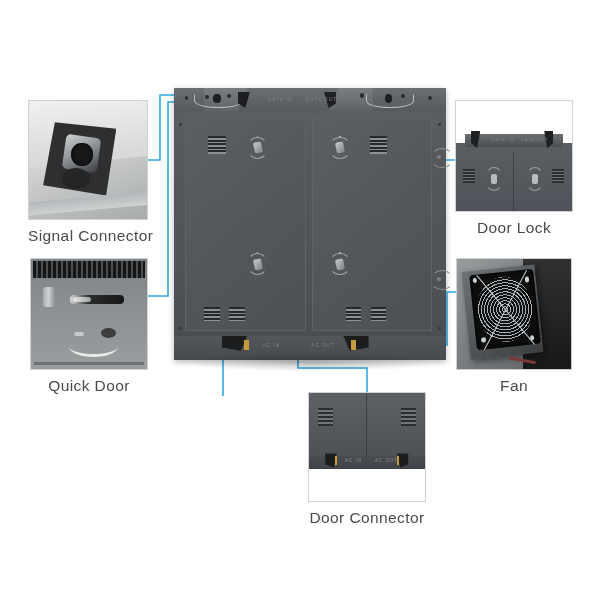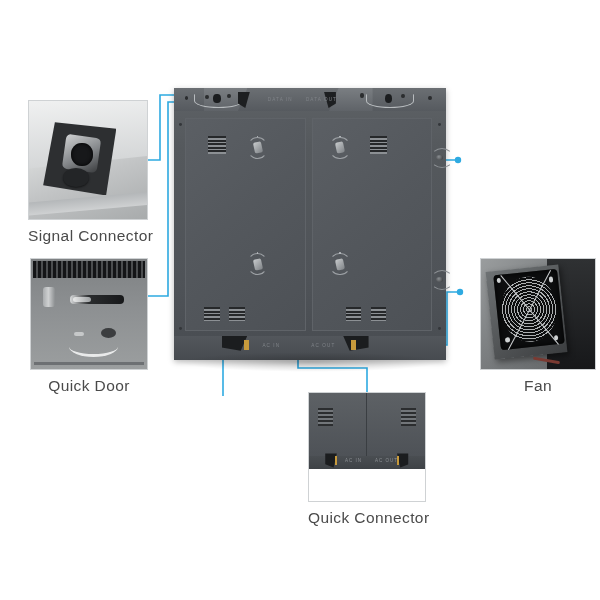--- a/index.html
+++ b/index.html
@@ -377,22 +377,39 @@
       <div class="ql-bolt"></div>
       <div class="ql-lock"></div>
       <div class="ql-arrow"></div>
       <div class="ql-slot"></div>
       <div class="ql-cavity"></div>
       <div class="ql-rail"></div>
     </div>
     <div class="caption">Quick Door</div>
   </div>
 
-
-  <div class="callout" style="left:480px;top:258px;width:116px;">
+  <div class="callout" style="left:455px;top:100px;width:118px;">
+    <div class="photo" style="width:118px;height:112px;background:#fff;">
+      <div class="dl-bg"></div>
+      <div class="dl-body"></div>
+      <div class="dl-top"></div>
+      <div class="dl-hook l"></div>
+      <div class="dl-hook r"></div>
+      <div class="dl-lbl a">DATA IN</div>
+      <div class="dl-lbl b">DATA OUT</div>
+      <div class="dl-split"></div>
+      <div class="dl-vent l"></div>
+      <div class="dl-vent r"></div>
+      <div class="dl-knob l"></div>
+      <div class="dl-knob r"></div>
+    </div>
+    <div class="caption">Door Lock</div>
+  </div>
+
+  <div class="callout" style="left:456px;top:258px;width:116px;">
     <div class="photo" style="width:116px;height:112px;">
       <div class="fan-bg"></div>
       <div class="fan-dark"></div>
       <div class="fan-plate"></div>
       <div class="fan-grill">
         <div class="fan-rings"></div>
         <div class="fan-x"></div>
         <div class="fan-screw" style="left:4%;top:4%;"></div>
         <div class="fan-screw" style="left:86%;top:10%;"></div>
         <div class="fan-screw" style="left:8%;top:84%;"></div>
@@ -413,16 +430,16 @@
       <div class="pc-split"></div>
       <div class="pc-base"></div>
       <div class="pc-conn l"></div>
       <div class="pc-gold l"></div>
       <div class="pc-conn r"></div>
       <div class="pc-gold r"></div>
       <div class="pc-lbl a">AC IN</div>
       <div class="pc-lbl b">AC OUT</div>
       <div class="pc-white"></div>
     </div>
-    <div class="caption">Quick Connector</div>
+    <div class="caption">Door Connector</div>
   </div>
 
 </div>
 
 </body></html>

